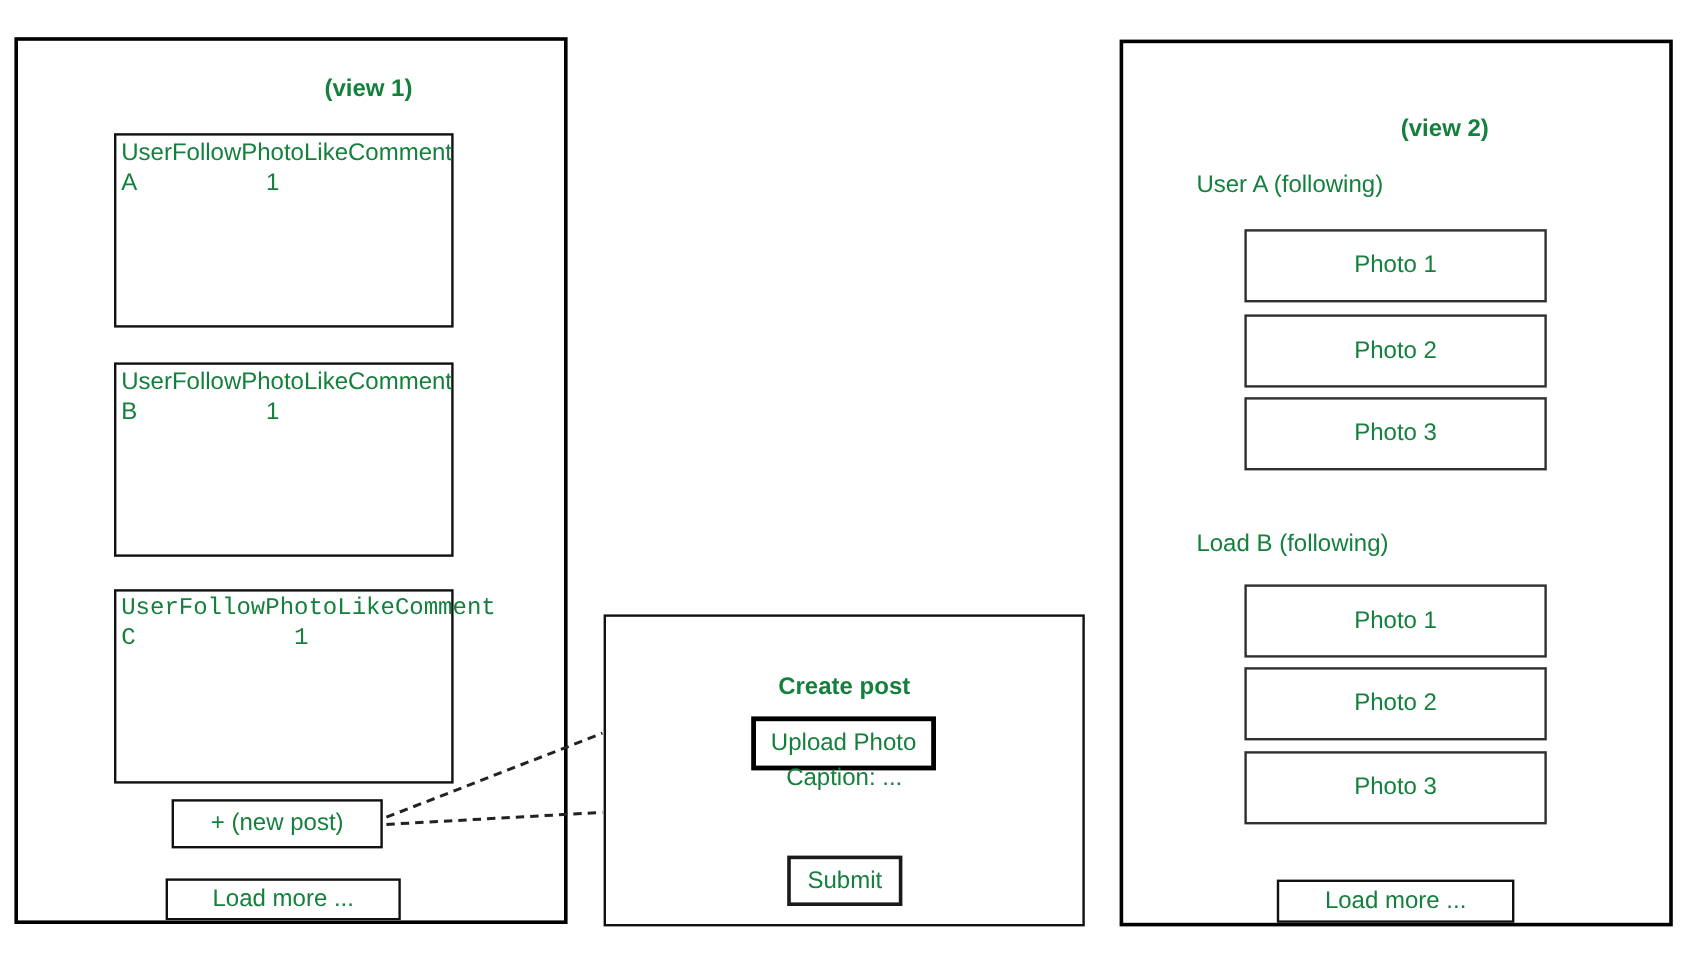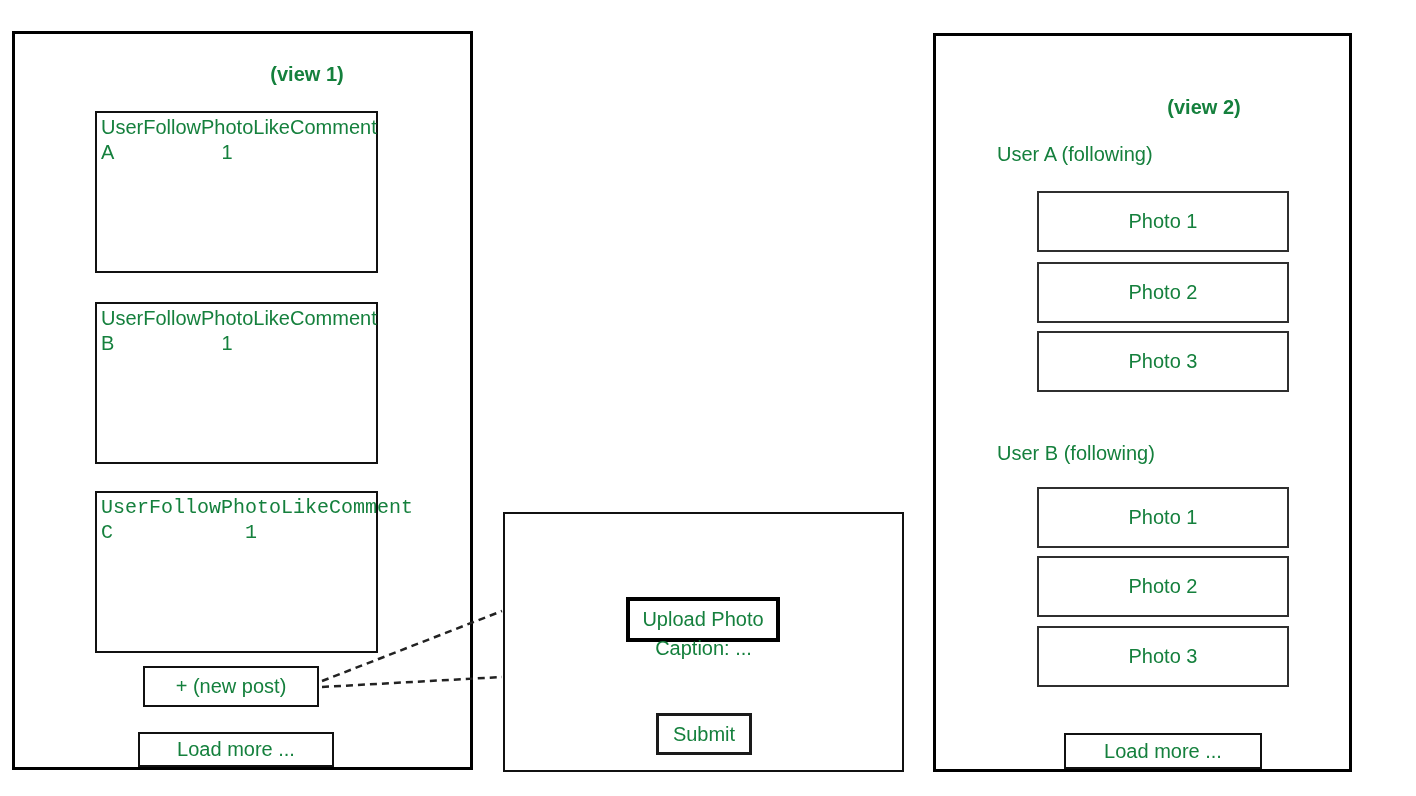--- a/index.html
+++ b/index.html
@@ -12,21 +12,21 @@
     font-family: "Liberation Sans", sans-serif;
     color: #15803d;
     overflow: hidden;
   }
   .panel {
     position: absolute;
     background: #ffffff;
     border: 3px solid #000000;
   }
   #view1-panel { left: 12px; top: 31px; width: 461px; height: 739px; }
-  #view2-panel { left: 933px; top: 33px; width: 419px; height: 739px; }
+  #view2-panel { left: 933px; top: 33px; width: 461px; height: 739px; }
   .panel-title {
     position: absolute;
     transform: translateX(-50%);
     font-weight: bold;
     font-size: 20px;
     line-height: 26px;
     white-space: nowrap;
   }
   #view1-title { left: 292px; top: 27px; }
   #view2-title { left: 268px; top: 58px; }
@@ -176,34 +176,35 @@
         <span>Like</span>
         <span>Comment</span>
       </div>
     </div>
 
     <div class="wire-btn" id="new-post-btn">+ (new post)</div>
     <div class="wire-btn" id="load-more-v1">Load more ...</div>
   </div>
 
   <div id="create-dialog">
+    <div id="create-title">Create post</div>
     <div id="upload-btn">Upload Photo</div>
     <div id="caption-field">Caption: ...</div>
     <div id="submit-btn">Submit</div>
   </div>
 
   <div class="panel" id="view2-panel">
     <div class="panel-title" id="view2-title">(view 2)</div>
 
     <div class="section-header" style="top:106px;">User A (following)</div>
     <div class="photo-item" style="top:155px;">Photo 1</div>
     <div class="photo-item" style="top:226px;">Photo 2</div>
     <div class="photo-item" style="top:295px;">Photo 3</div>
 
-    <div class="section-header" style="top:405px;">User B (following)</div>
+    <div class="section-header" style="top:405px;">Load B (following)</div>
     <div class="photo-item" style="top:451px;">Photo 1</div>
     <div class="photo-item" style="top:520px;">Photo 2</div>
     <div class="photo-item" style="top:590px;">Photo 3</div>
 
     <div class="wire-btn" id="load-more-v2">Load more ...</div>
   </div>
 
   <svg id="connectors" viewBox="0 0 1416 796" xmlns="http://www.w3.org/2000/svg">
     <line x1="322" y1="681" x2="502" y2="611" stroke="#222222" stroke-width="2.5" stroke-dasharray="7 5"></line>
     <line x1="322" y1="687" x2="502" y2="677" stroke="#222222" stroke-width="2.5" stroke-dasharray="7 5"></line>

